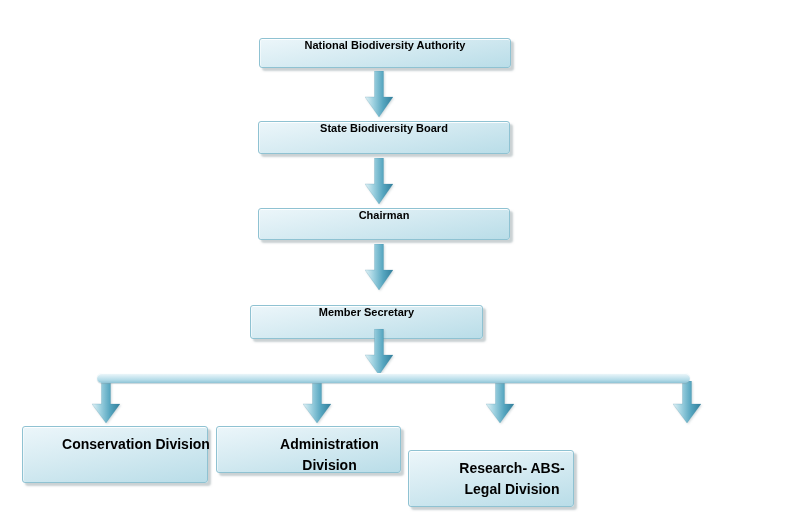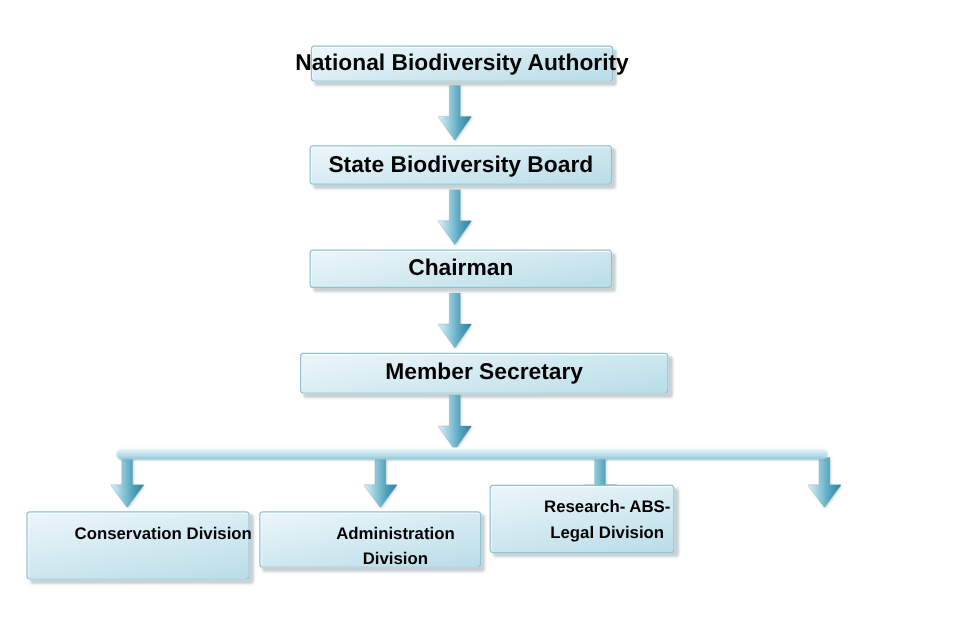--- a/index.html
+++ b/index.html
@@ -19,22 +19,22 @@
     border: 1px solid #8fc2d2;
     border-radius: 3px;
     box-shadow: 3px 3px 2px rgba(150, 163, 168, 0.5), inset 0 1px 0 rgba(255,255,255,0.9), inset 1px 0 0 rgba(255,255,255,0.5);
     color: #000000;
     font-weight: bold;
     display: flex;
     justify-content: center;
     text-align: center;
   }
   .chain {
-    align-items: center;
-    font-size: 19px;
+    align-items: flex-start;
+    font-size: 11px;
     white-space: nowrap;
   }
   .division {
     align-items: flex-start;
     padding-top: 7px;
     font-size: 14px;
     line-height: 21px;
     padding-left: 42px;
   }
   .nowrap { white-space: nowrap; }
@@ -74,21 +74,21 @@
   </div>
 
   <div class="box chain" style="left:258px; top:121px; width:252px; height:33px">
     <span class="lbl">State Biodiversity Board</span>
   </div>
 
   <div class="box chain" style="left:258px; top:208px; width:252px; height:32px">
     <span class="lbl">Chairman</span>
   </div>
 
-  <div class="box chain" style="left:250px; top:294px; width:307px; height:34px">
+  <div class="box chain" style="left:250px; top:305px; width:233px; height:34px">
     <span class="lbl">Member Secretary</span>
   </div>
 
   <svg class="arrow" style="left:365px; top:71px" width="28" height="46" viewBox="0 0 28 46">
     <path d="M9.5,0 L18.5,0 L18.5,26 L28,26 L14,46 L0,26 L9.5,26 Z" fill="url(#arrowGrad)" stroke="#2e7d99" stroke-width="0.6" stroke-opacity="0.3"></path>
   </svg>
   <svg class="arrow" style="left:365px; top:158px" width="28" height="46" viewBox="0 0 28 46">
     <path d="M9.5,0 L18.5,0 L18.5,26 L28,26 L14,46 L0,26 L9.5,26 Z" fill="url(#arrowGrad)" stroke="#2e7d99" stroke-width="0.6" stroke-opacity="0.3"></path>
   </svg>
   <svg class="arrow" style="left:365px; top:244px" width="28" height="46" viewBox="0 0 28 46">
@@ -114,18 +114,18 @@
   <div class="connector-bar"></div>
 
   <div class="box division" style="left:22px; top:426px; width:186px; height:57px">
     <span class="lbl nowrap">Conservation Division</span>
   </div>
 
   <div class="box division" style="left:216px; top:426px; width:185px; height:47px">
     <span class="lbl" style="max-width:125px">Administration Division</span>
   </div>
 
-  <div class="box division" style="left:408px; top:404px; width:154px; height:57px">
+  <div class="box division" style="left:408px; top:450px; width:166px; height:57px">
     <span class="lbl" style="max-width:165px">Research- ABS-Legal Division</span>
   </div>
 
 
 </div>
 
 </body></html>

